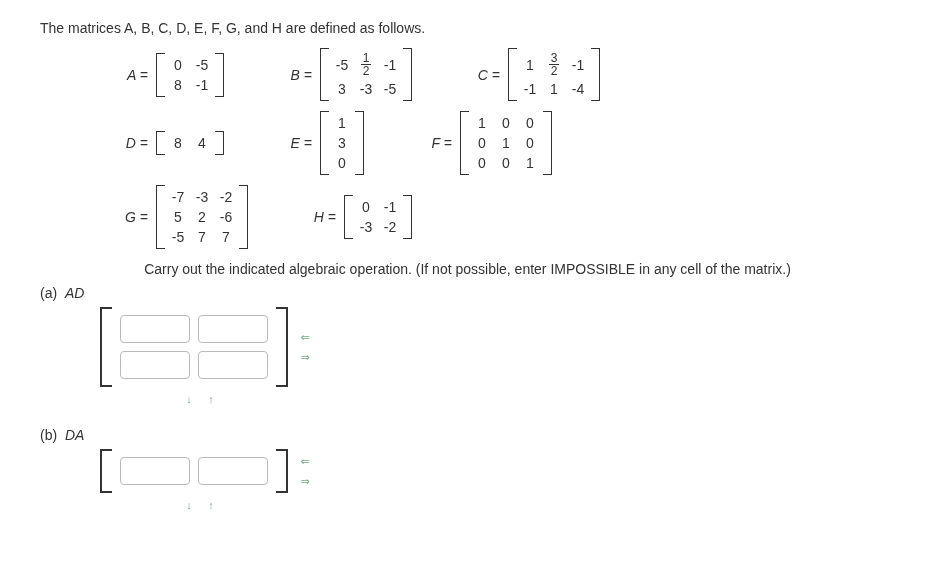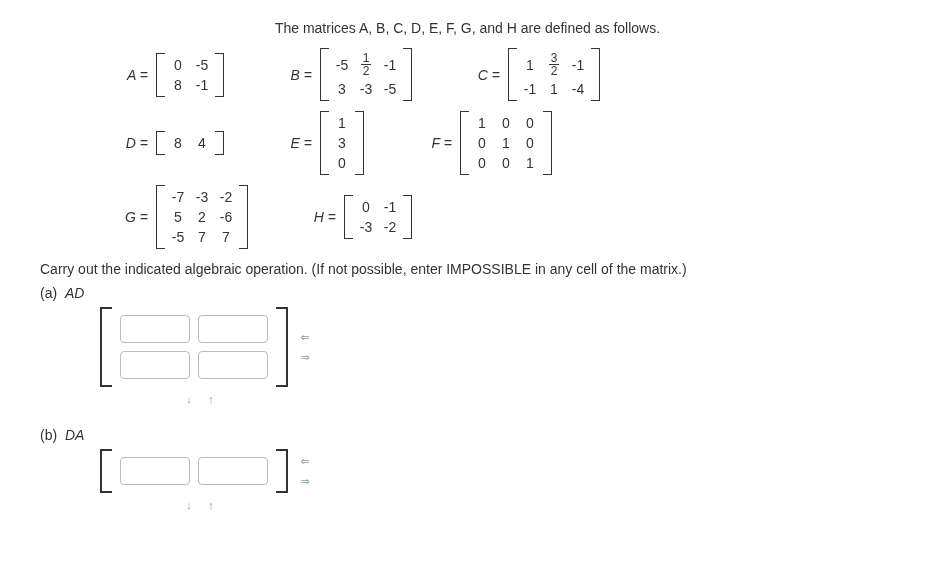--- a/index.html
+++ b/index.html
@@ -4,21 +4,21 @@
 <style>
   body {
     margin: 0;
     padding: 20px 40px;
     font-family: Arial, Helvetica, sans-serif;
     font-size: 14px;
     color: #333;
     width: 935px;
     box-sizing: border-box;
   }
-  .intro { margin-bottom: 12px; text-align: center; }
+  .intro { margin-bottom: 12px; }
   .ital { font-style: italic; }
   .matrices-row {
     display: flex;
     flex-wrap: wrap;
     gap: 60px;
     margin-left: 80px;
     margin-bottom: 10px;
   }
   .eq {
     display: flex;
@@ -47,21 +47,21 @@
   .frac {
     display: inline-flex;
     flex-direction: column;
     align-items: center;
     font-size: 12px;
     line-height: 1;
     vertical-align: middle;
   }
   .frac .num { border-bottom: 1px solid #333; padding: 0 2px; }
   .frac .den { padding: 0 2px; }
-  .instruction { margin: 12px 0 8px 0; }
+  .instruction { margin: 12px 0 8px 0; text-align: center; }
   .part-label { margin: 6px 0 6px 0; }
   .answer-area {
     margin-left: 60px;
     margin-bottom: 20px;
   }
   .answer-row {
     display: flex;
     align-items: center;
     gap: 4px;
   }

